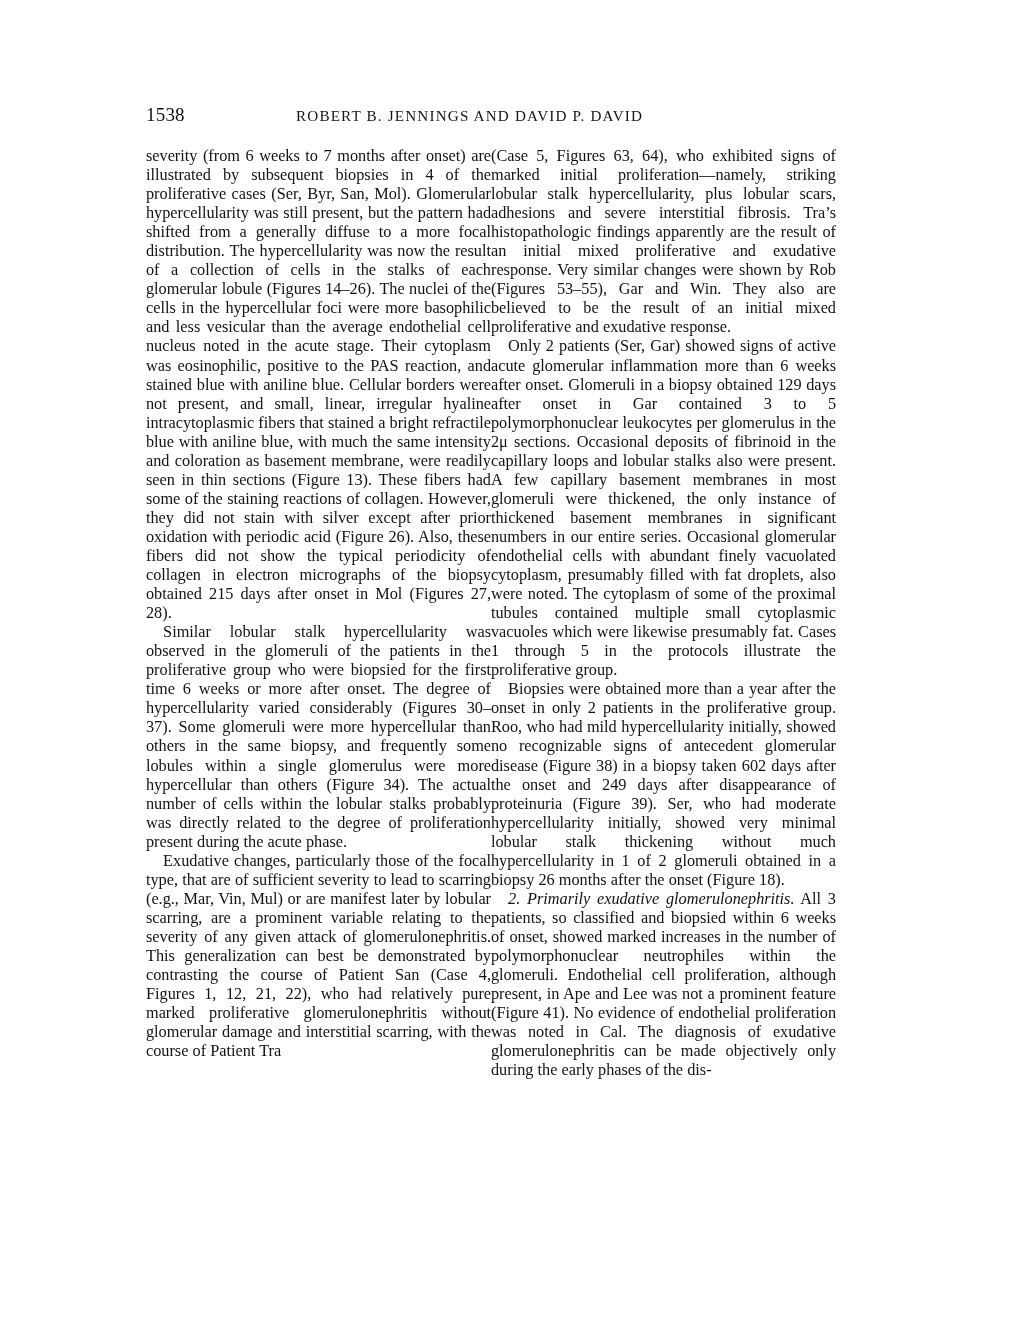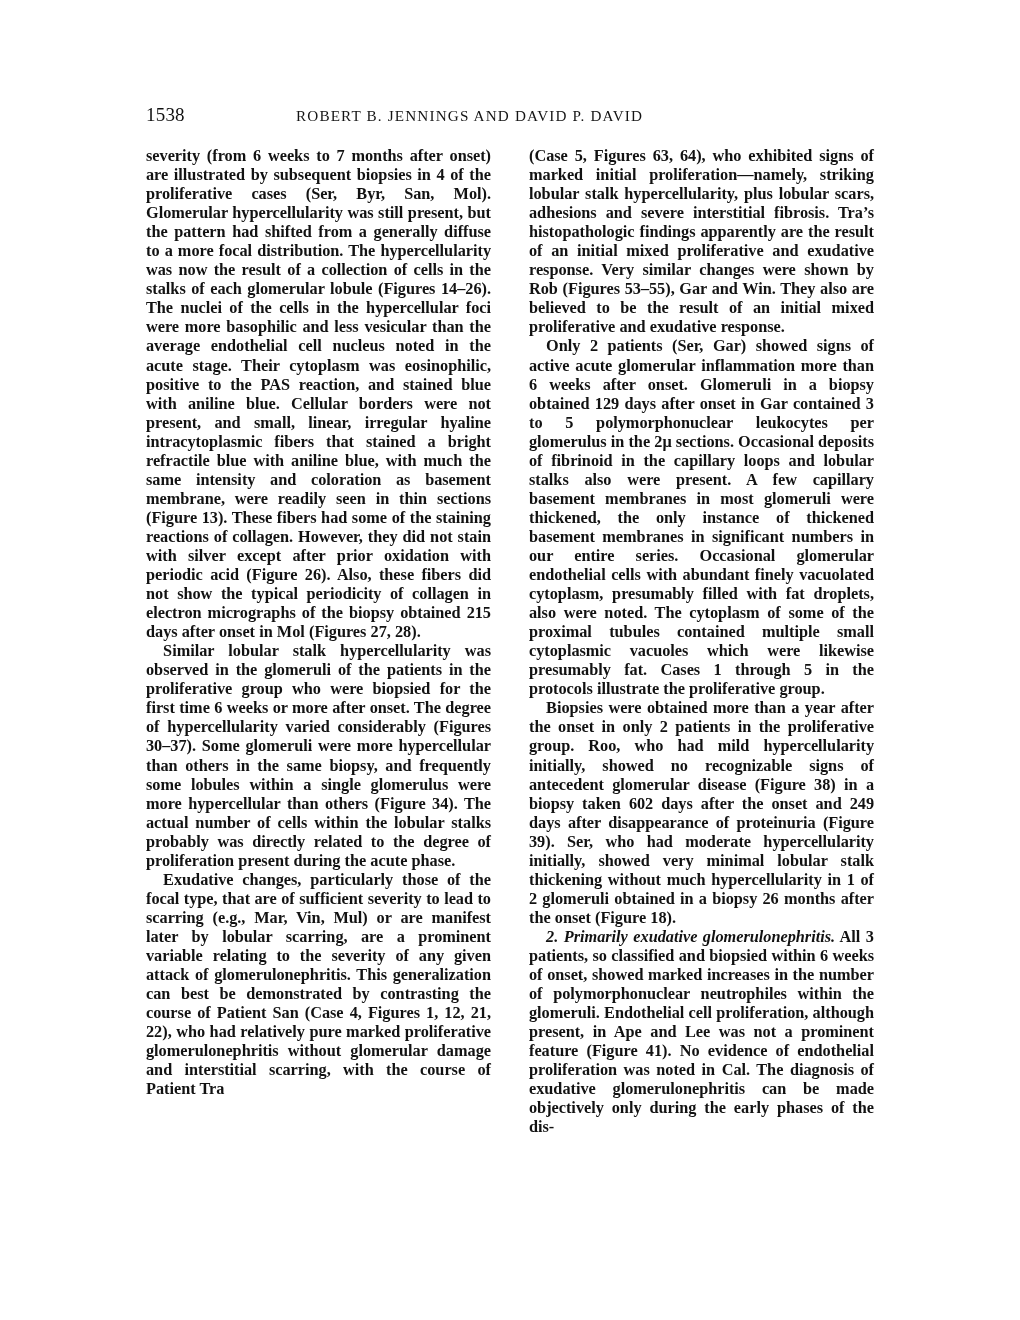--- a/index.html
+++ b/index.html
@@ -46,22 +46,20 @@
   }
 
   
   .columns {
     position: absolute;
     left: 146px;
     top: 146px;
     width: 728px;
     height: 1050px;
     display: flex;
-    justify-content: space-between;
-    font-weight: bold;
   }
   .col {
     width: 345px;
     flex: 0 0 345px;
   }
   .col p {
     margin: 0;
     font-size: 16.3px;
     line-height: 19.05px;
     text-align: justify;

